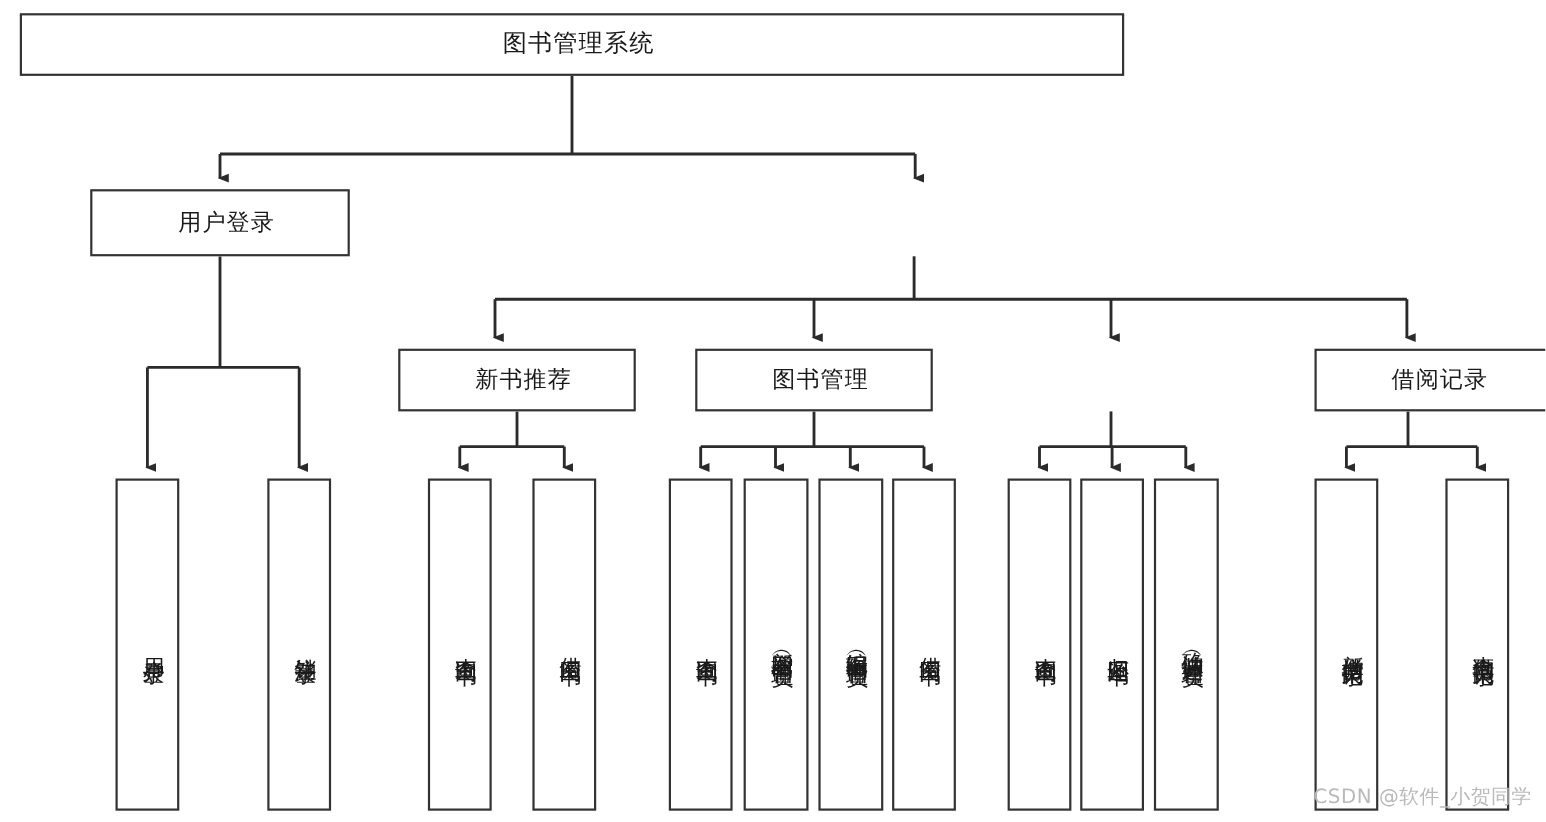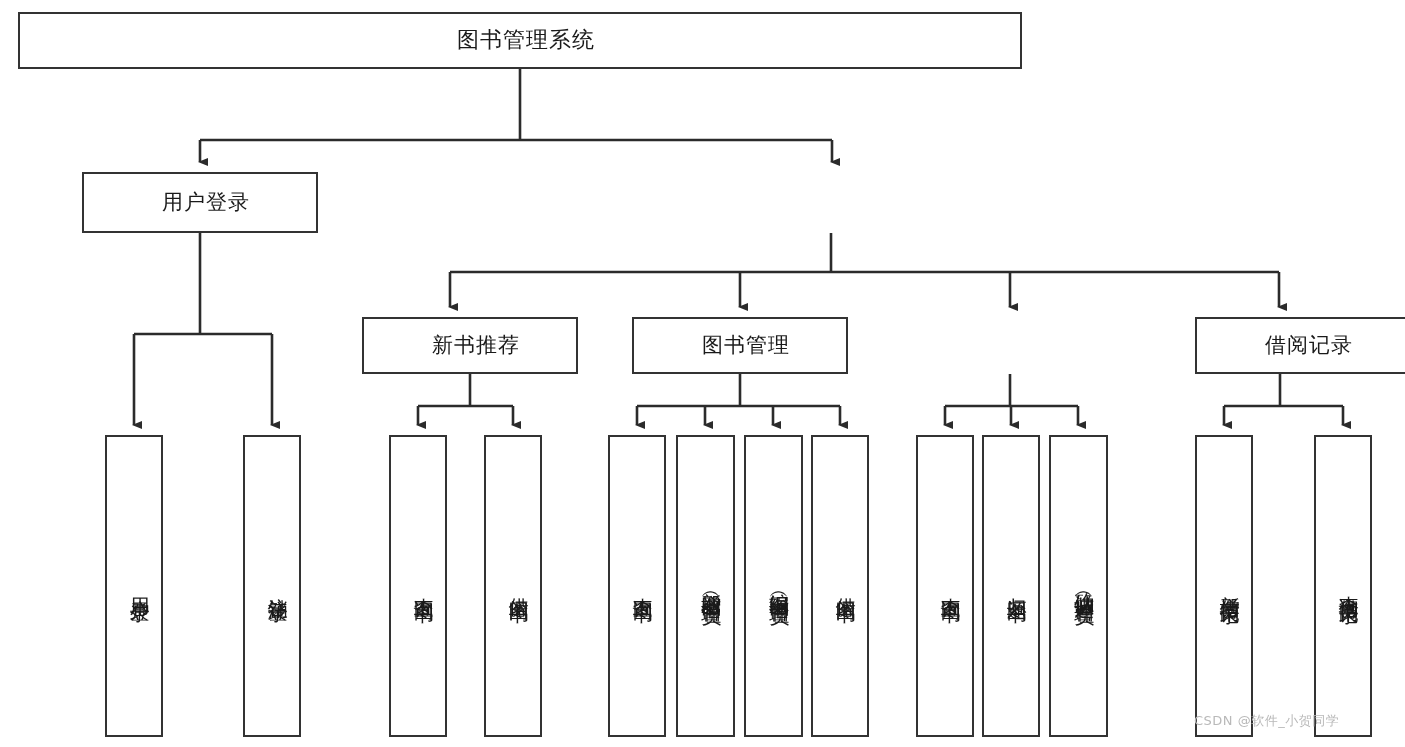--- a/index.html
+++ b/index.html
@@ -47,21 +47,21 @@
     writing-mode: vertical-rl;
     text-orientation: upright;
     letter-spacing: 2px;
     white-space: nowrap;
   }
   .root {
     font-size: 22px;
   }
   .watermark {
     position: absolute;
-    font-size: 13px;
+    font-size: 18px;
     color: #b9b9b9;
     white-space: nowrap;
     letter-spacing: 0.5px;
   }
 </style>
 </head>
 <body>
 
 <div id="canvas">
 

